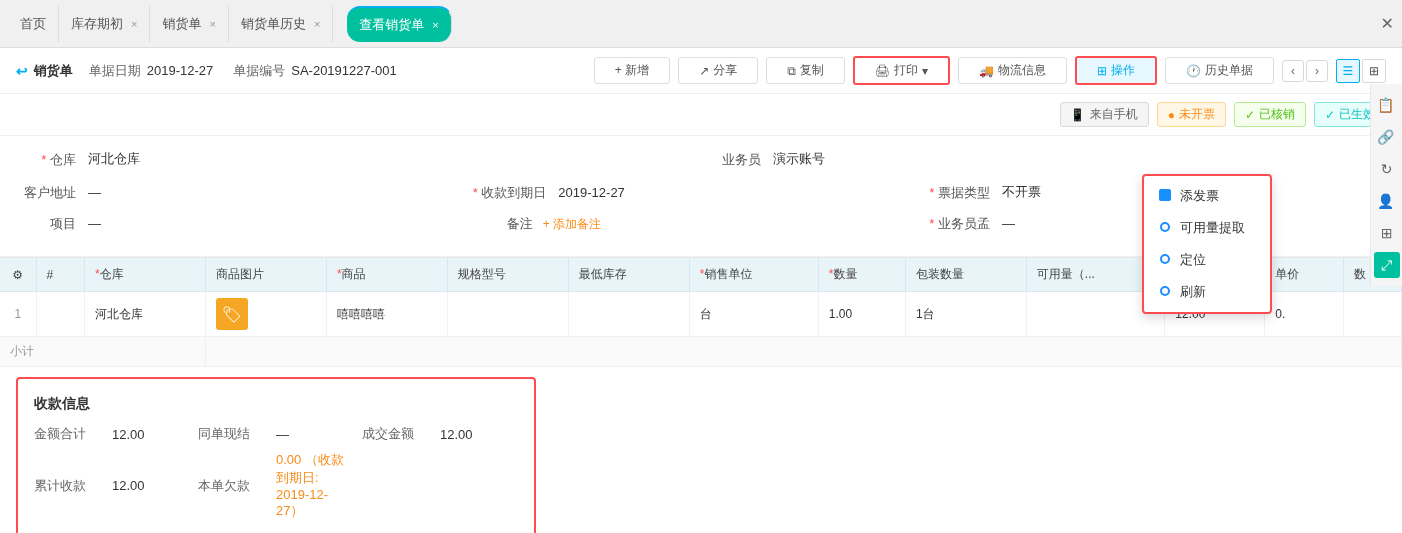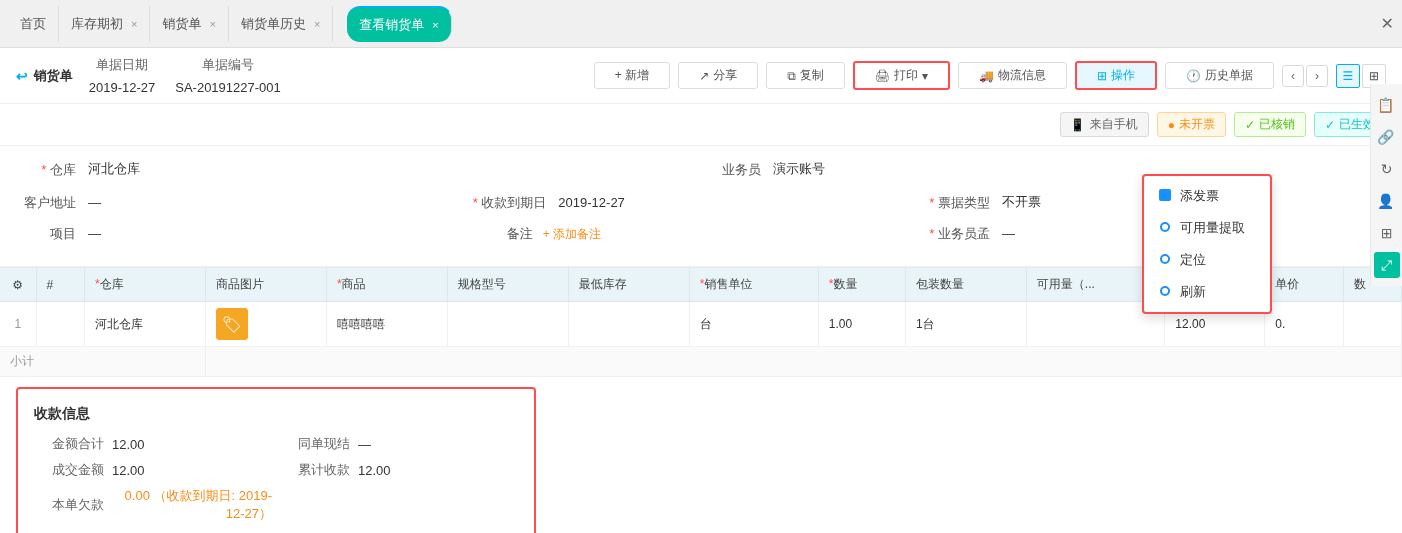--- a/index.html
+++ b/index.html
@@ -26,21 +26,21 @@
     .main-content { background: #fff; min-height: 497px; position: relative; }
 
     
     .doc-header {
       display: flex; align-items: center; padding: 8px 16px; border-bottom: 1px solid #eee;
       background: #fff; gap: 16px;
     }
     .doc-title { display: flex; align-items: center; gap: 6px; font-weight: bold; color: #333; }
     .doc-title-icon { color: #00b0f0; font-size: 14px; }
     .doc-meta { display: flex; align-items: center; gap: 20px; color: #555; font-size: 13px; }
-    .doc-meta-item { display: flex; align-items: center; gap: 6px; flex-direction: column; }
+    .doc-meta-item { display: flex; align-items: center; gap: 6px; }
     .doc-meta-label { color: #666; }
     .doc-meta-value { color: #333; }
 
     .doc-actions { margin-left: auto; display: flex; align-items: center; gap: 8px; }
     .action-btn {
       display: flex; align-items: center; gap: 4px; padding: 4px 20px; border: 1px solid #ddd;
       border-radius: 3px; cursor: pointer; font-size: 12px; background: #fff; color: #555;
     }
     .action-btn.active-op { background: #e6f7ff; border-color: #00b0f0; color: #00b0f0; }
 
@@ -82,21 +82,21 @@
     .th-gear { width: 36px; text-align: center; }
     .col-num { width: 36px; text-align: center; color: #999; }
     .product-img { width: 32px; height: 32px; background: #f5a623; border-radius: 3px; display: flex; align-items: center; justify-content: center; }
 
     
     .payment-section {
       margin: 10px 16px; padding: 16px; border: 2px solid #ff4d4f; border-radius: 4px;
       background: #fff; max-width: 520px;
     }
     .payment-title { font-weight: bold; font-size: 14px; margin-bottom: 12px; color: #333; }
-    .payment-grid { display: grid; grid-template-columns: 1fr 1fr; gap: 8px; text-align: right; }
+    .payment-grid { display: grid; grid-template-columns: 1fr 1fr 1fr; gap: 8px; }
     .payment-row { display: flex; align-items: center; gap: 8px; }
     .payment-label { color: #666; white-space: nowrap; min-width: 70px; }
     .payment-value { color: #333; }
     .payment-value.orange { color: #fa8c16; }
 
     
     .dropdown-menu {
       position: absolute; top: 92px; right: 130px; background: #fff;
       border: 1px solid #d9d9d9; border-radius: 4px; box-shadow: 0 4px 12px rgba(0,0,0,0.15);
       z-index: 100; min-width: 130px; padding: 4px 0; margin-top: 34px;

